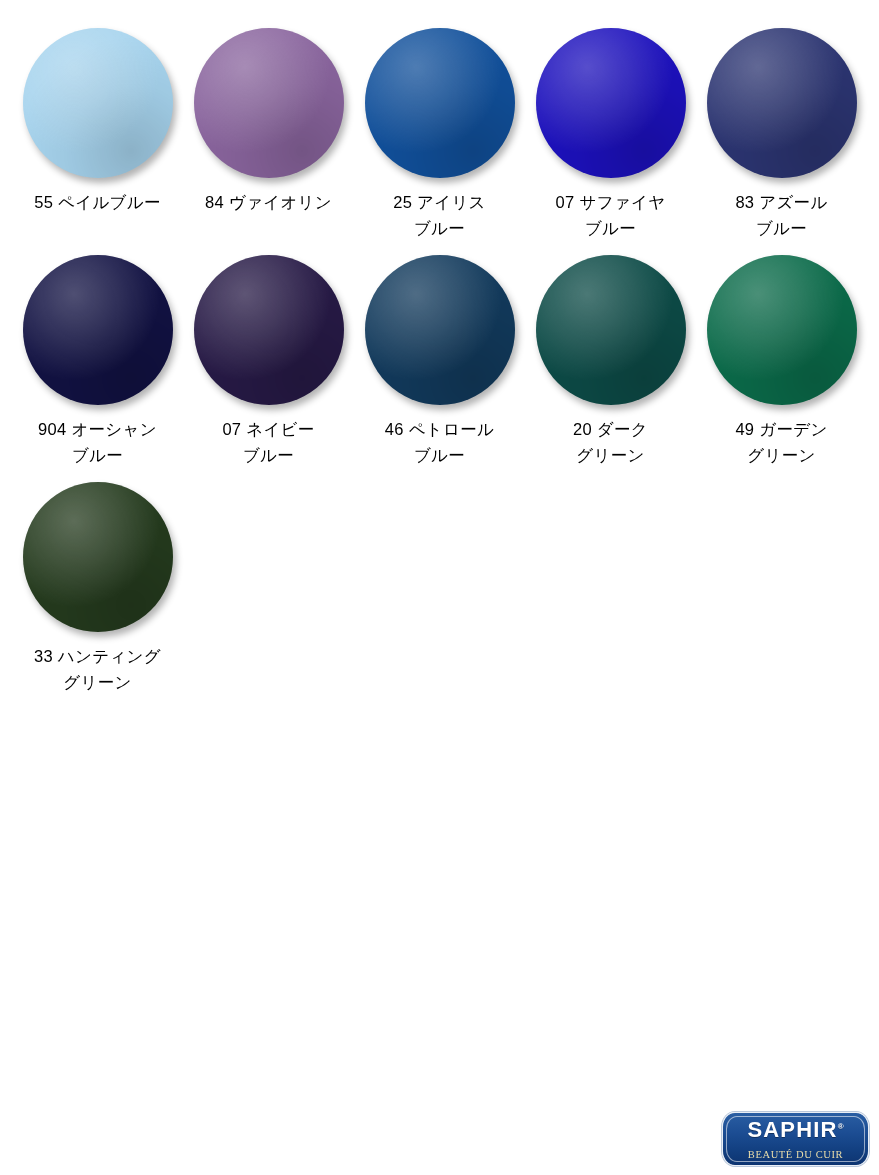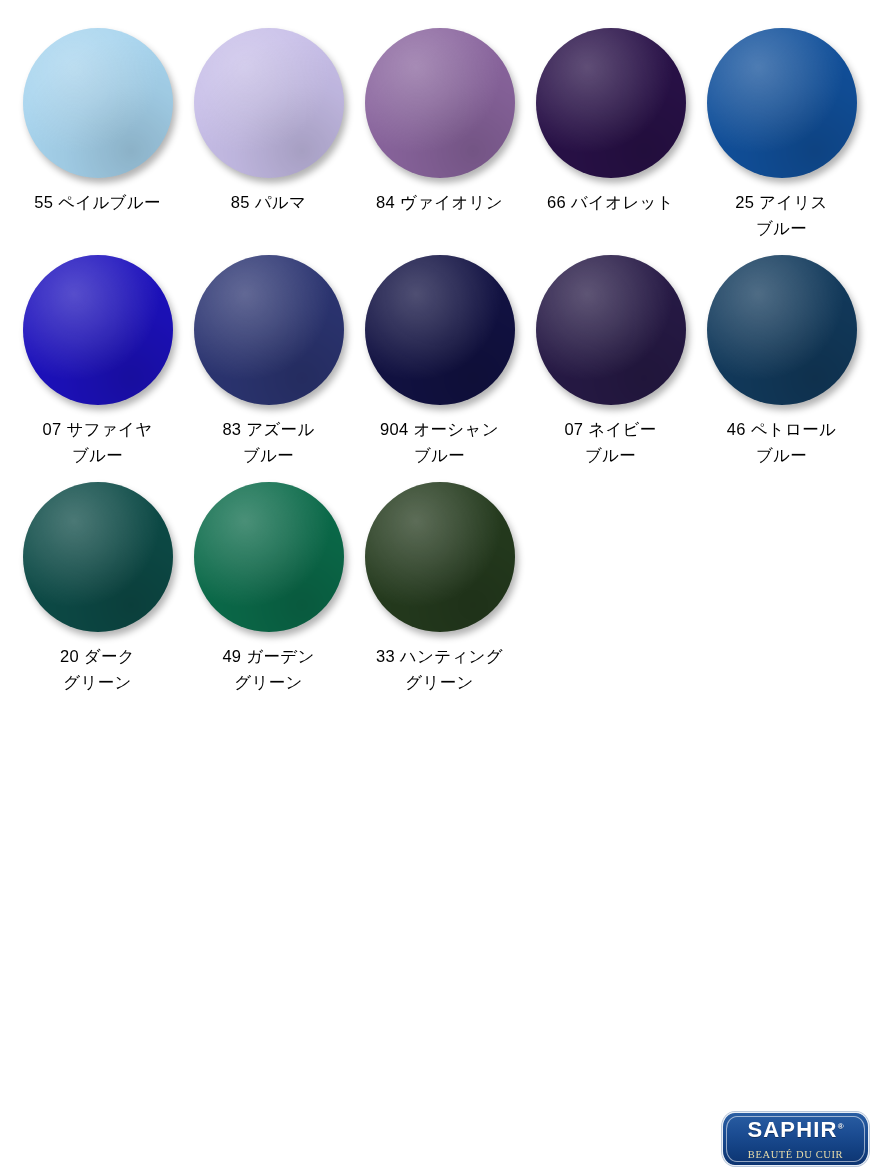--- a/index.html
+++ b/index.html
@@ -151,35 +151,23 @@
 
   <div class="swatch-grid">
       <div class="swatch-cell">
         <div class="swatch-disc-wrap">
           <div class="swatch-disc" style="background: rgb(167, 212, 238);"></div>
         </div>
         <div class="swatch-label">55 ペイルブルー</div>
       </div>
       <div class="swatch-cell">
         <div class="swatch-disc-wrap">
-          <div class="swatch-disc" style="background: rgb(199, 190, 232);"></div>
-        </div>
-        <div class="swatch-label">85 パルマ</div>
-      </div>
-      <div class="swatch-cell">
-        <div class="swatch-disc-wrap">
           <div class="swatch-disc" style="background: rgb(138, 101, 158);"></div>
         </div>
         <div class="swatch-label">84 ヴァイオリン</div>
-      </div>
-      <div class="swatch-cell">
-        <div class="swatch-disc-wrap">
-          <div class="swatch-disc" style="background: rgb(41, 17, 72);"></div>
-        </div>
-        <div class="swatch-label">66 バイオレット</div>
       </div>
       <div class="swatch-cell">
         <div class="swatch-disc-wrap">
           <div class="swatch-disc" style="background: rgb(17, 80, 155);"></div>
         </div>
         <div class="swatch-label">25 アイリス
 ブルー</div>
       </div>
       <div class="swatch-cell">
         <div class="swatch-disc-wrap">

